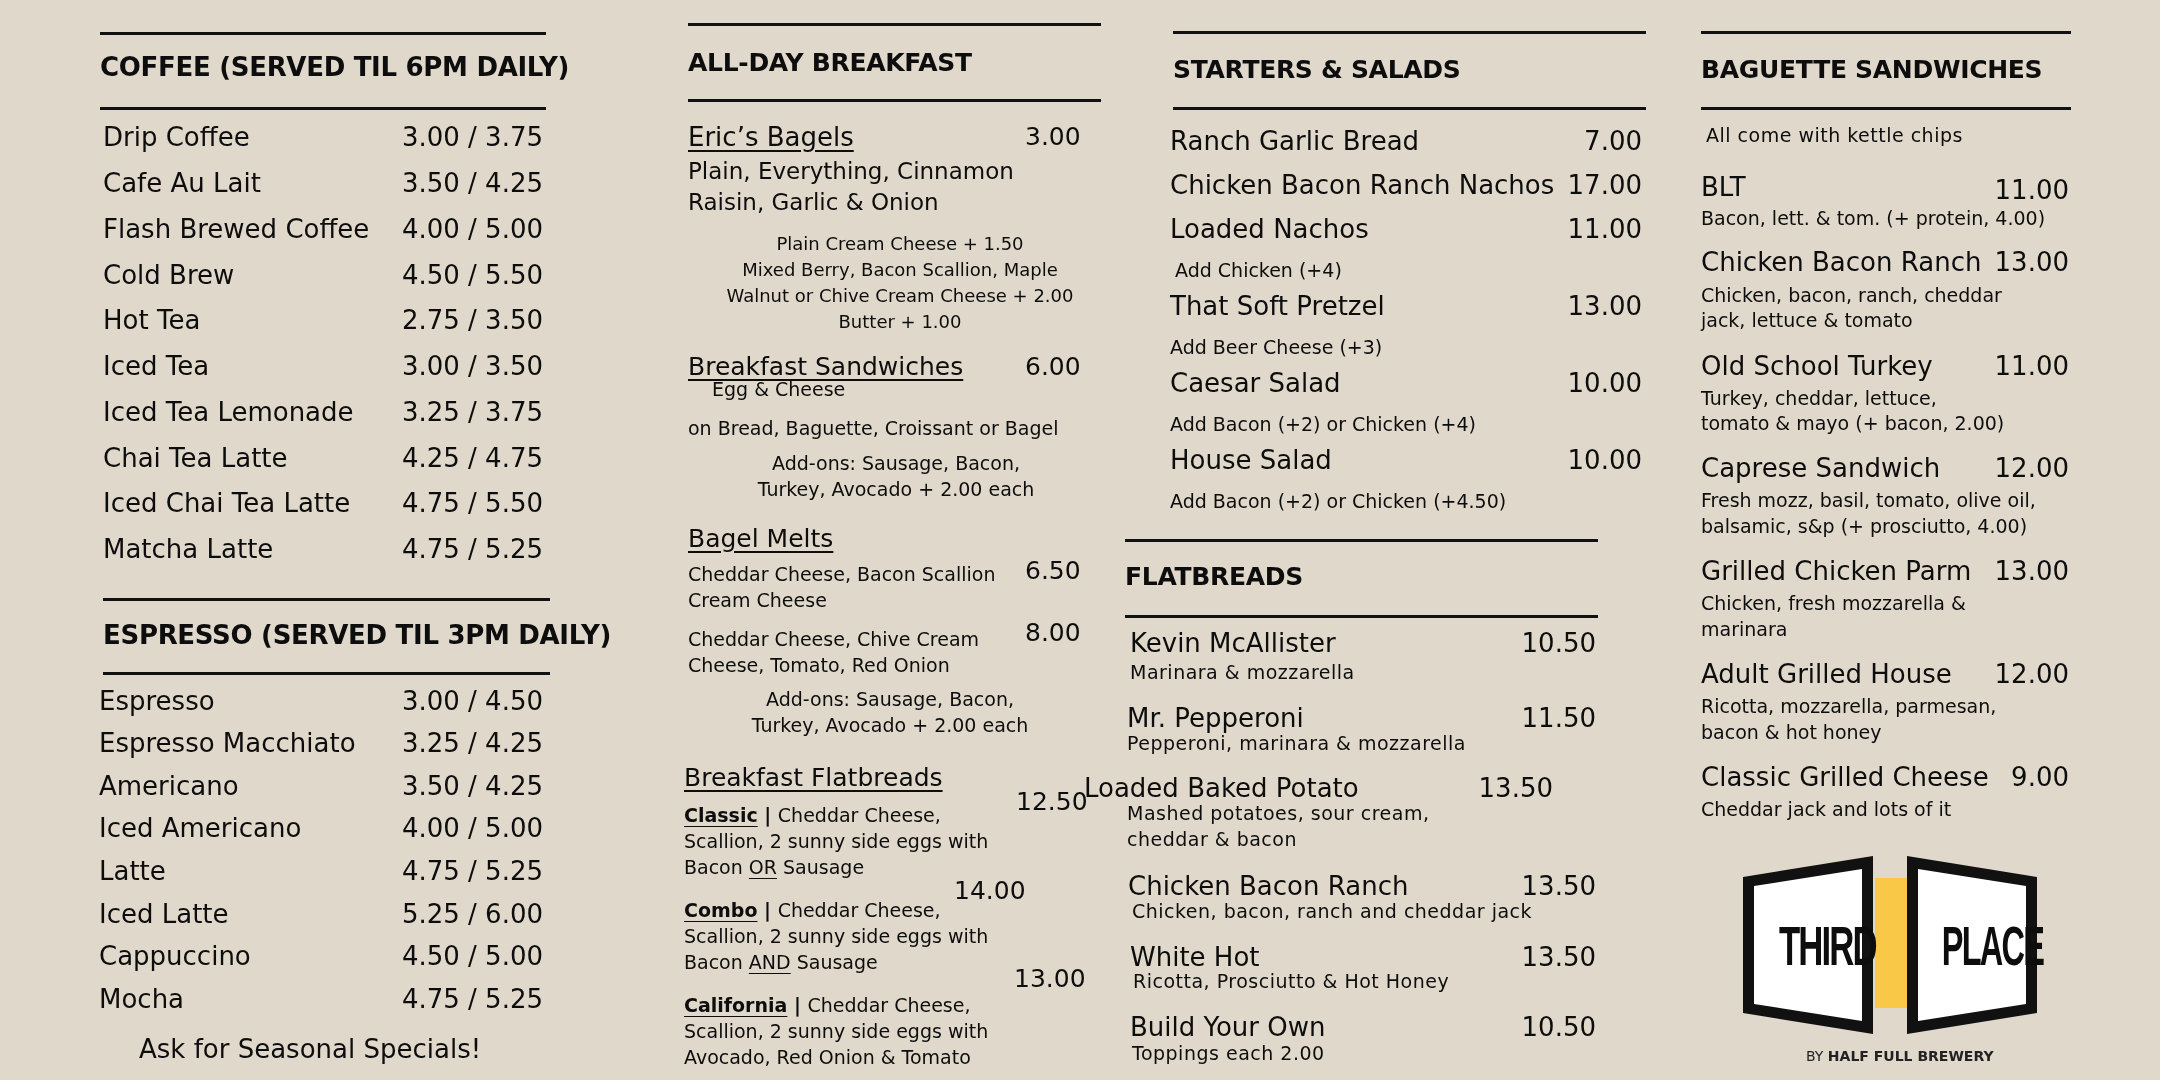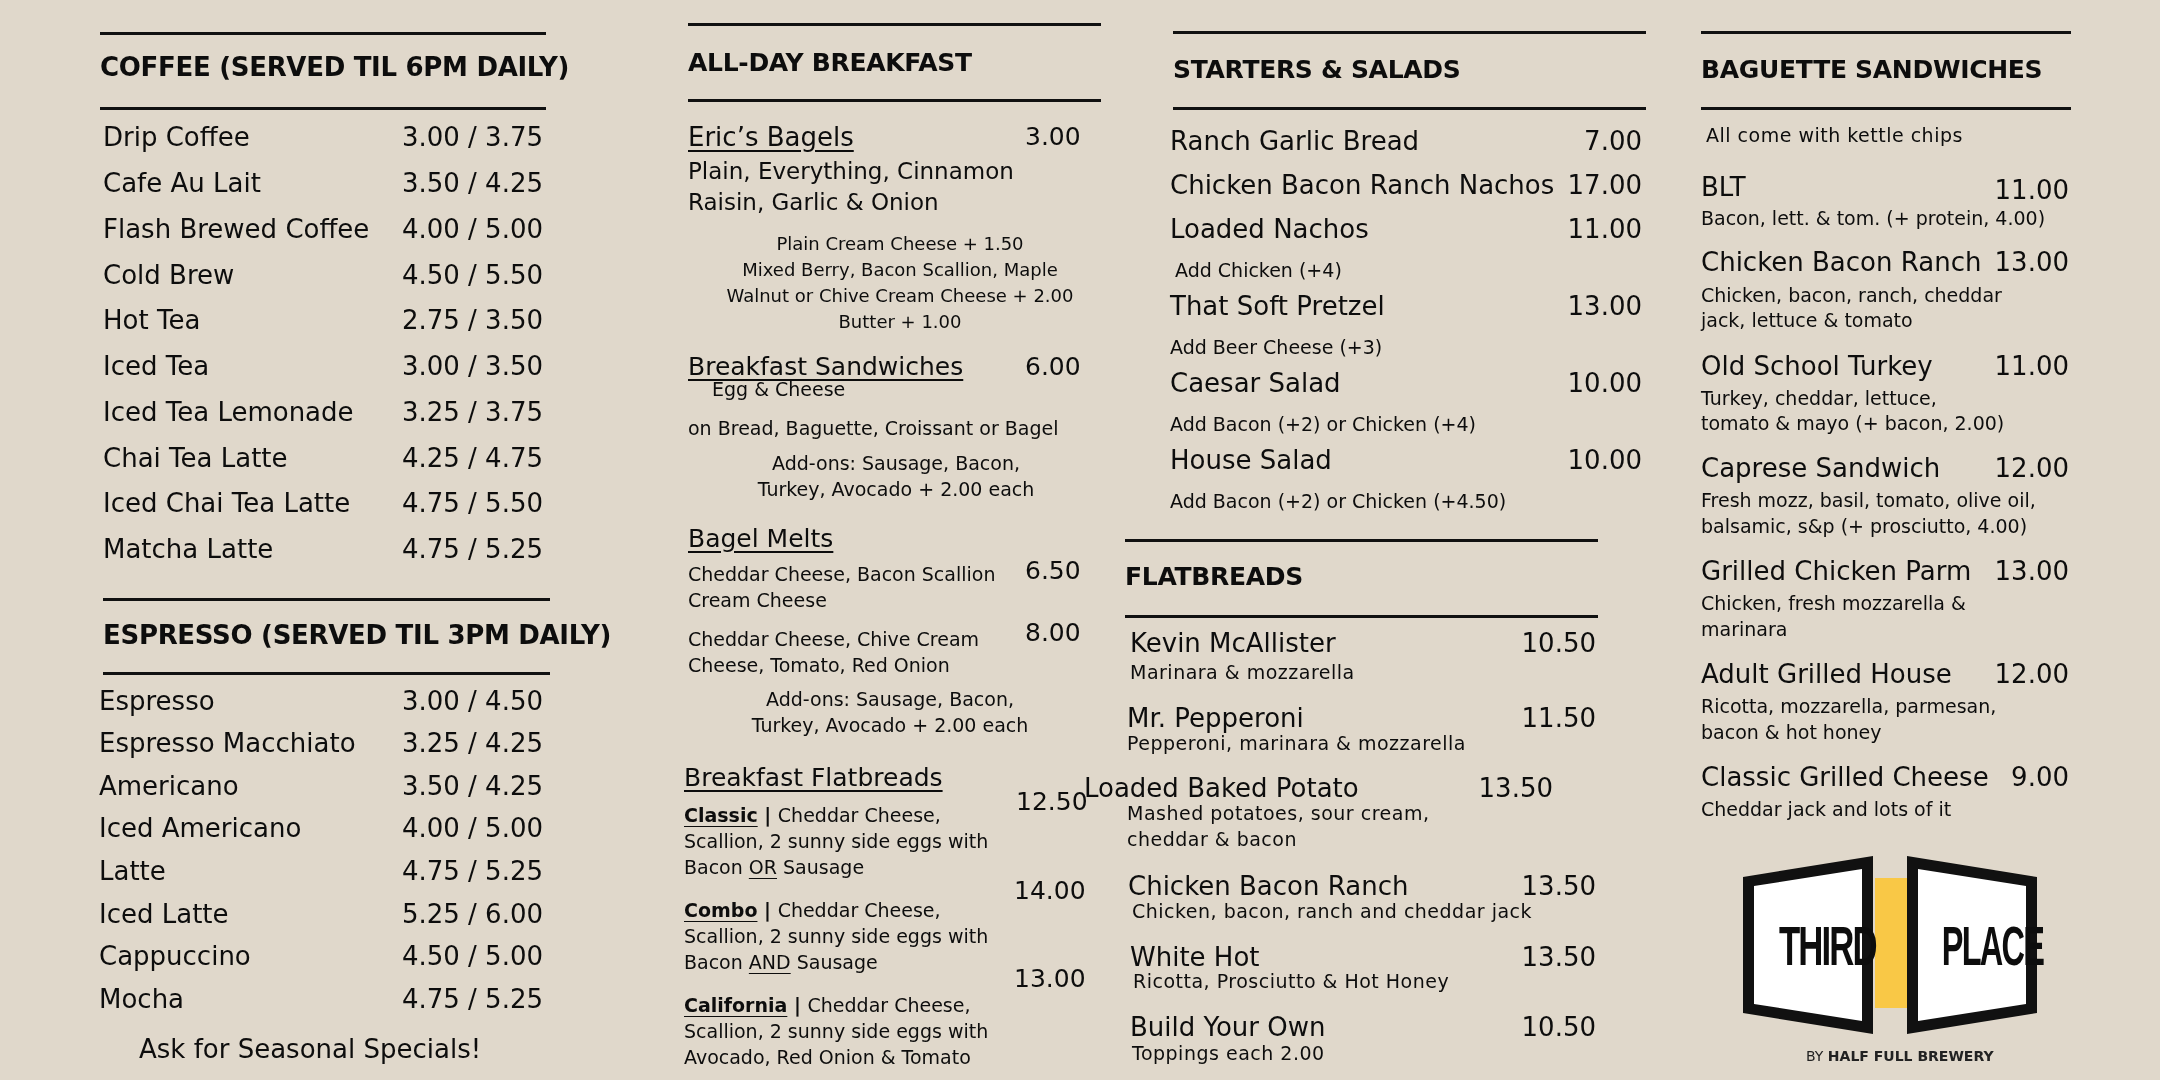--- a/index.html
+++ b/index.html
@@ -149,21 +149,21 @@
   <div>Scallion, 2 sunny side eggs with</div>
   <div><span>Bacon </span><span class="ul">OR</span><span> Sausage</span></div>
 </div>
 <div class="abs" style="left:1016px;top:787px;font-size:25px;font-weight:500;">12.50</div>
 
 <div class="abs" style="left:684px;top:897px;font-size:19px;line-height:26px;white-space:nowrap;">
   <div><span class="ul" style="font-weight:bold;">Combo</span><b> | </b><span>Cheddar Cheese,</span></div>
   <div>Scallion, 2 sunny side eggs with</div>
   <div><span>Bacon </span><span class="ul">AND</span><span> Sausage</span></div>
 </div>
-<div class="abs" style="left:1014px;top:876px;font-size:25px;font-weight:500;">14.00</div>
+<div class="abs" style="left:954px;top:876px;font-size:25px;font-weight:500;">14.00</div>
 
 <div class="abs" style="left:684px;top:992px;font-size:19px;line-height:26px;white-space:nowrap;">
   <div><span class="ul" style="font-weight:bold;">California</span><b> | </b><span>Cheddar Cheese,</span></div>
   <div>Scallion, 2 sunny side eggs with</div>
   <div><span>Avocado, Red Onion &amp; Tomato</span></div>
 </div>
 <div class="abs" style="left:1014px;top:964px;font-size:25px;font-weight:500;">13.00</div>
 
 <div class="rule" style="left:1173px;top:31px;width:473px;"></div>
 <div class="h" style="left:1173px;top:55px;">STARTERS &amp; SALADS</div>

